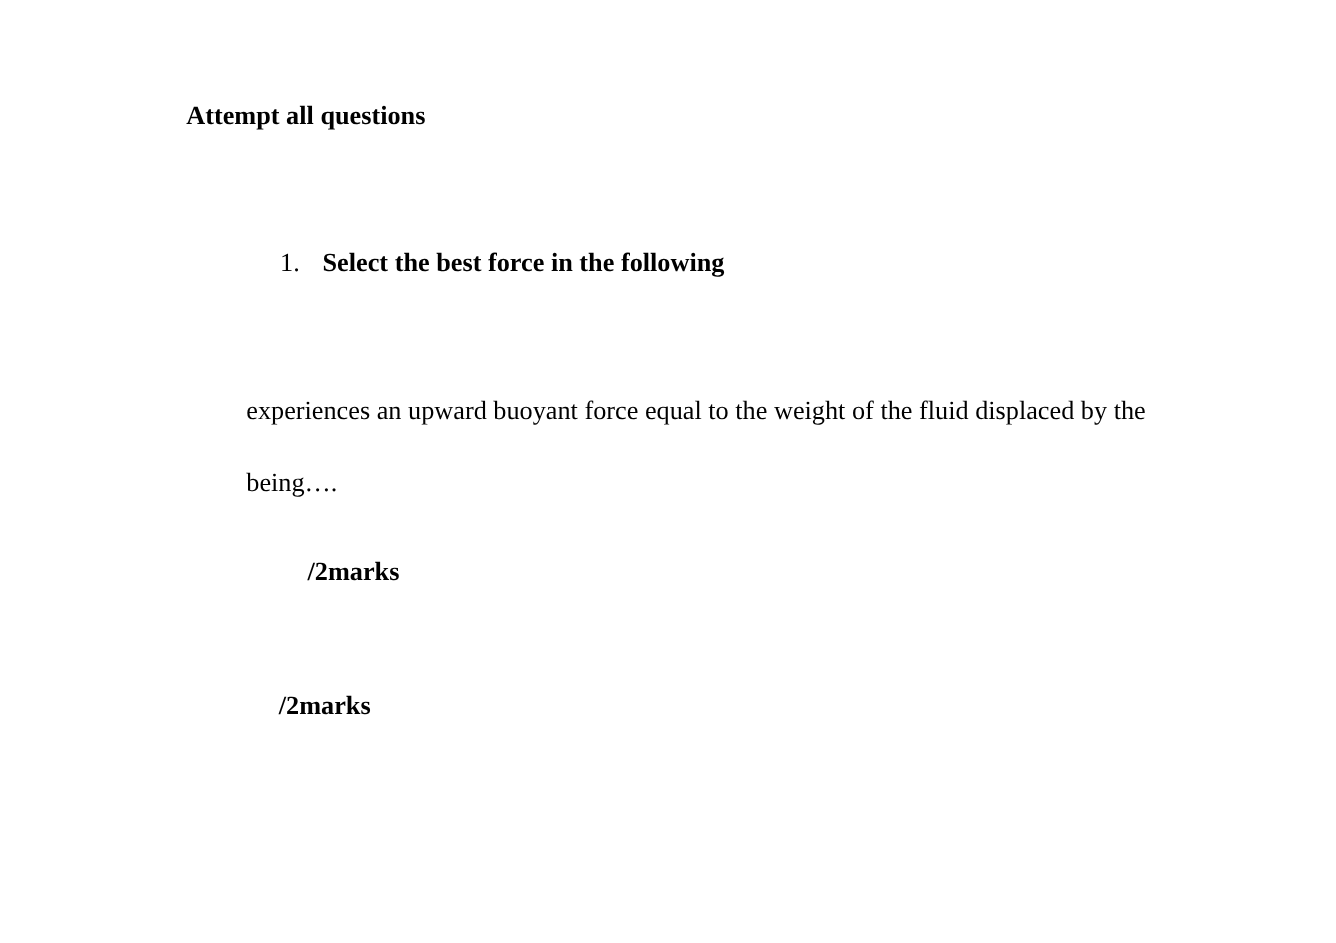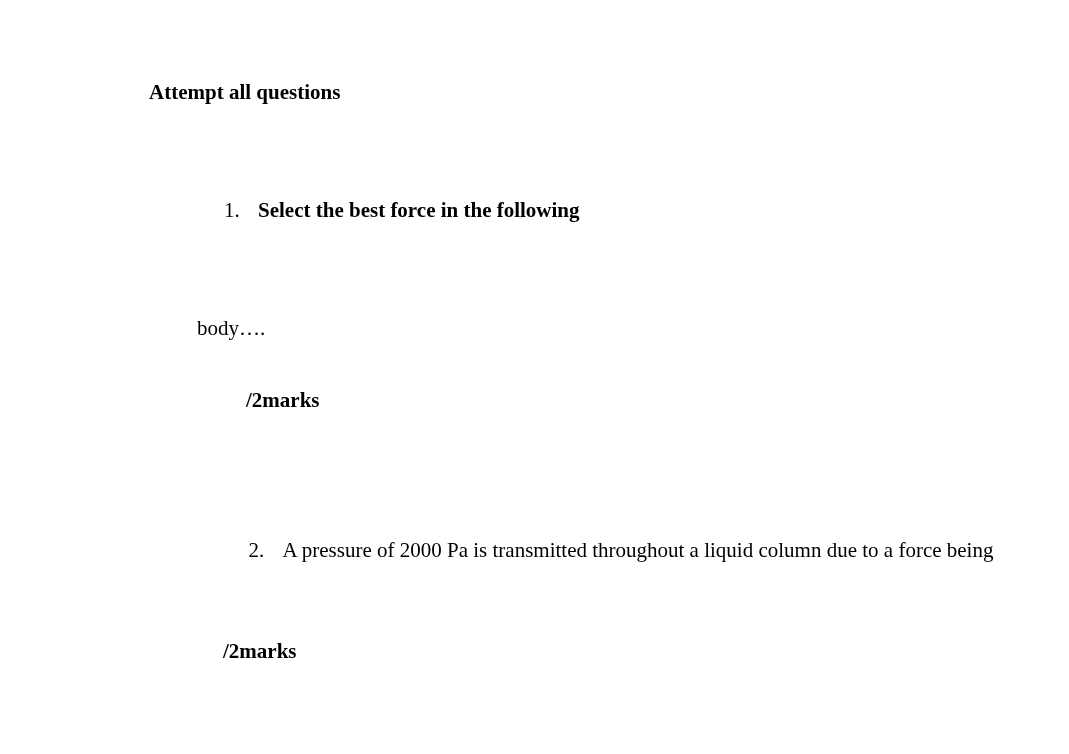--- a/index.html
+++ b/index.html
@@ -51,30 +51,28 @@
 
 <div class="page">
 
   <div class="heading line">Attempt all questions</div>
 
   <div class="q1-title line">
     <span class="num">1.</span><span class="bold">Select the best force in the following</span>
   </div>
 
   <div class="para">
-    <div class="line">body….</div>
+    <div class="line">experiences an upward buoyant force equal to the weight of the fluid displaced by the</div>
+    <div class="line">being….</div>
   </div>
 
 
   <div class="q1-marks line">/2marks</div>
 
   <div class="qblock q2">
-    <div class="line">
-      <span class="num">2.</span><span>A pressure of 2000 Pa is transmitted throughout a liquid column due to a force being</span>
-    </div>
     <div class="line marks-line">/2marks</div>
   </div>
 
   <div class="qblock q3">
     <div class="line">
       <span class="num">3.</span>
     </div>
 
   </div>
 

